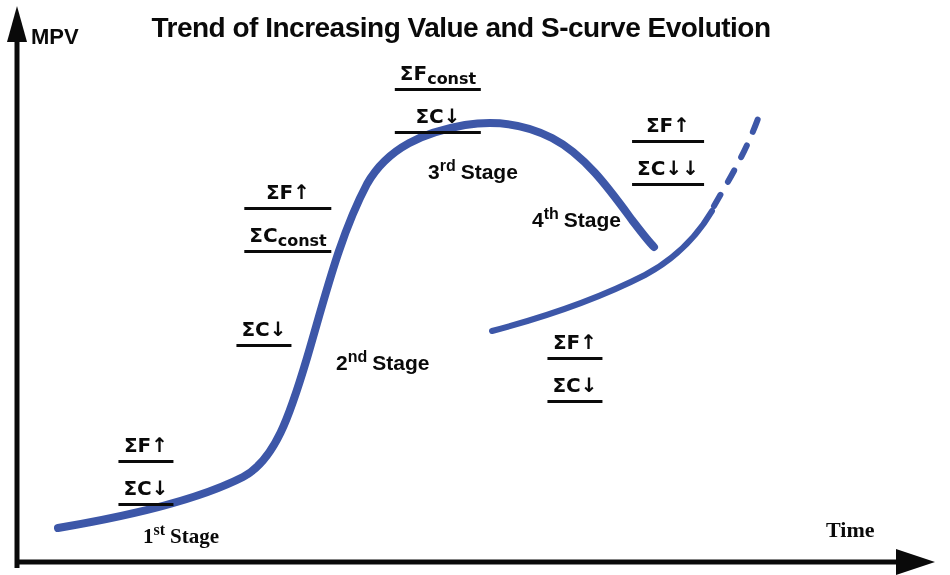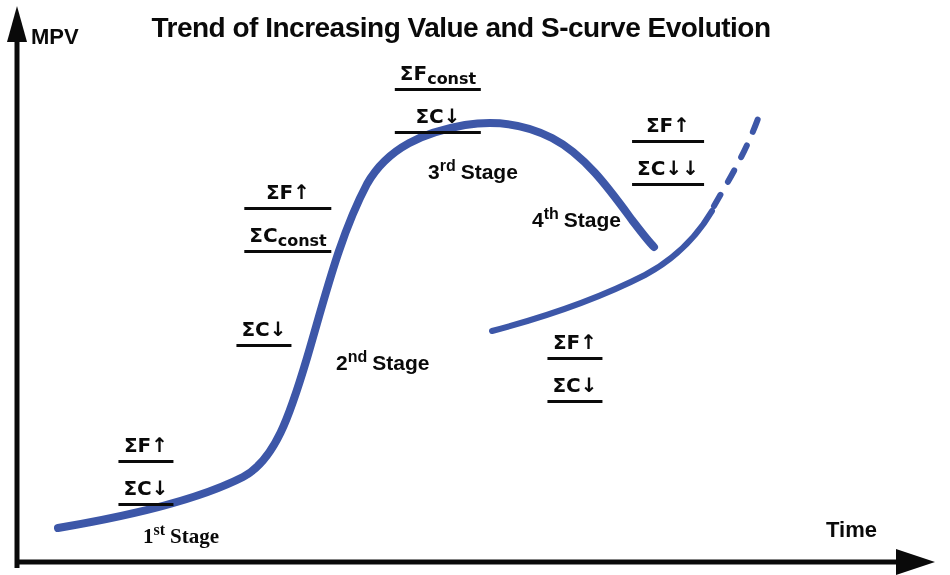--- a/index.html
+++ b/index.html
@@ -19,21 +19,21 @@
   .canvas svg{position:absolute;left:0;top:0;}
 
   .title{
     position:absolute;top:12px;left:0;right:28px;
     text-align:center;
     font-size:28px;font-weight:bold;letter-spacing:-0.5px;
   }
 
   .axis-label{position:absolute;font-weight:bold;font-size:22px;}
   .axis-label.y{left:31px;top:24px;}
-  .axis-label.x{left:826px;top:517px;}
+  .axis-label.x{left:826px;top:517px;font-family:Liberation Serif, serif;}
 
   .fraction{
     position:absolute;
     display:inline-flex;flex-direction:column;align-items:stretch;
     text-align:center;
     font-family:"DejaVu Sans","Liberation Sans",sans-serif;
     font-weight:bold;font-size:20px;line-height:23px;
     transform:translateX(-50%);
     white-space:nowrap;
   }

